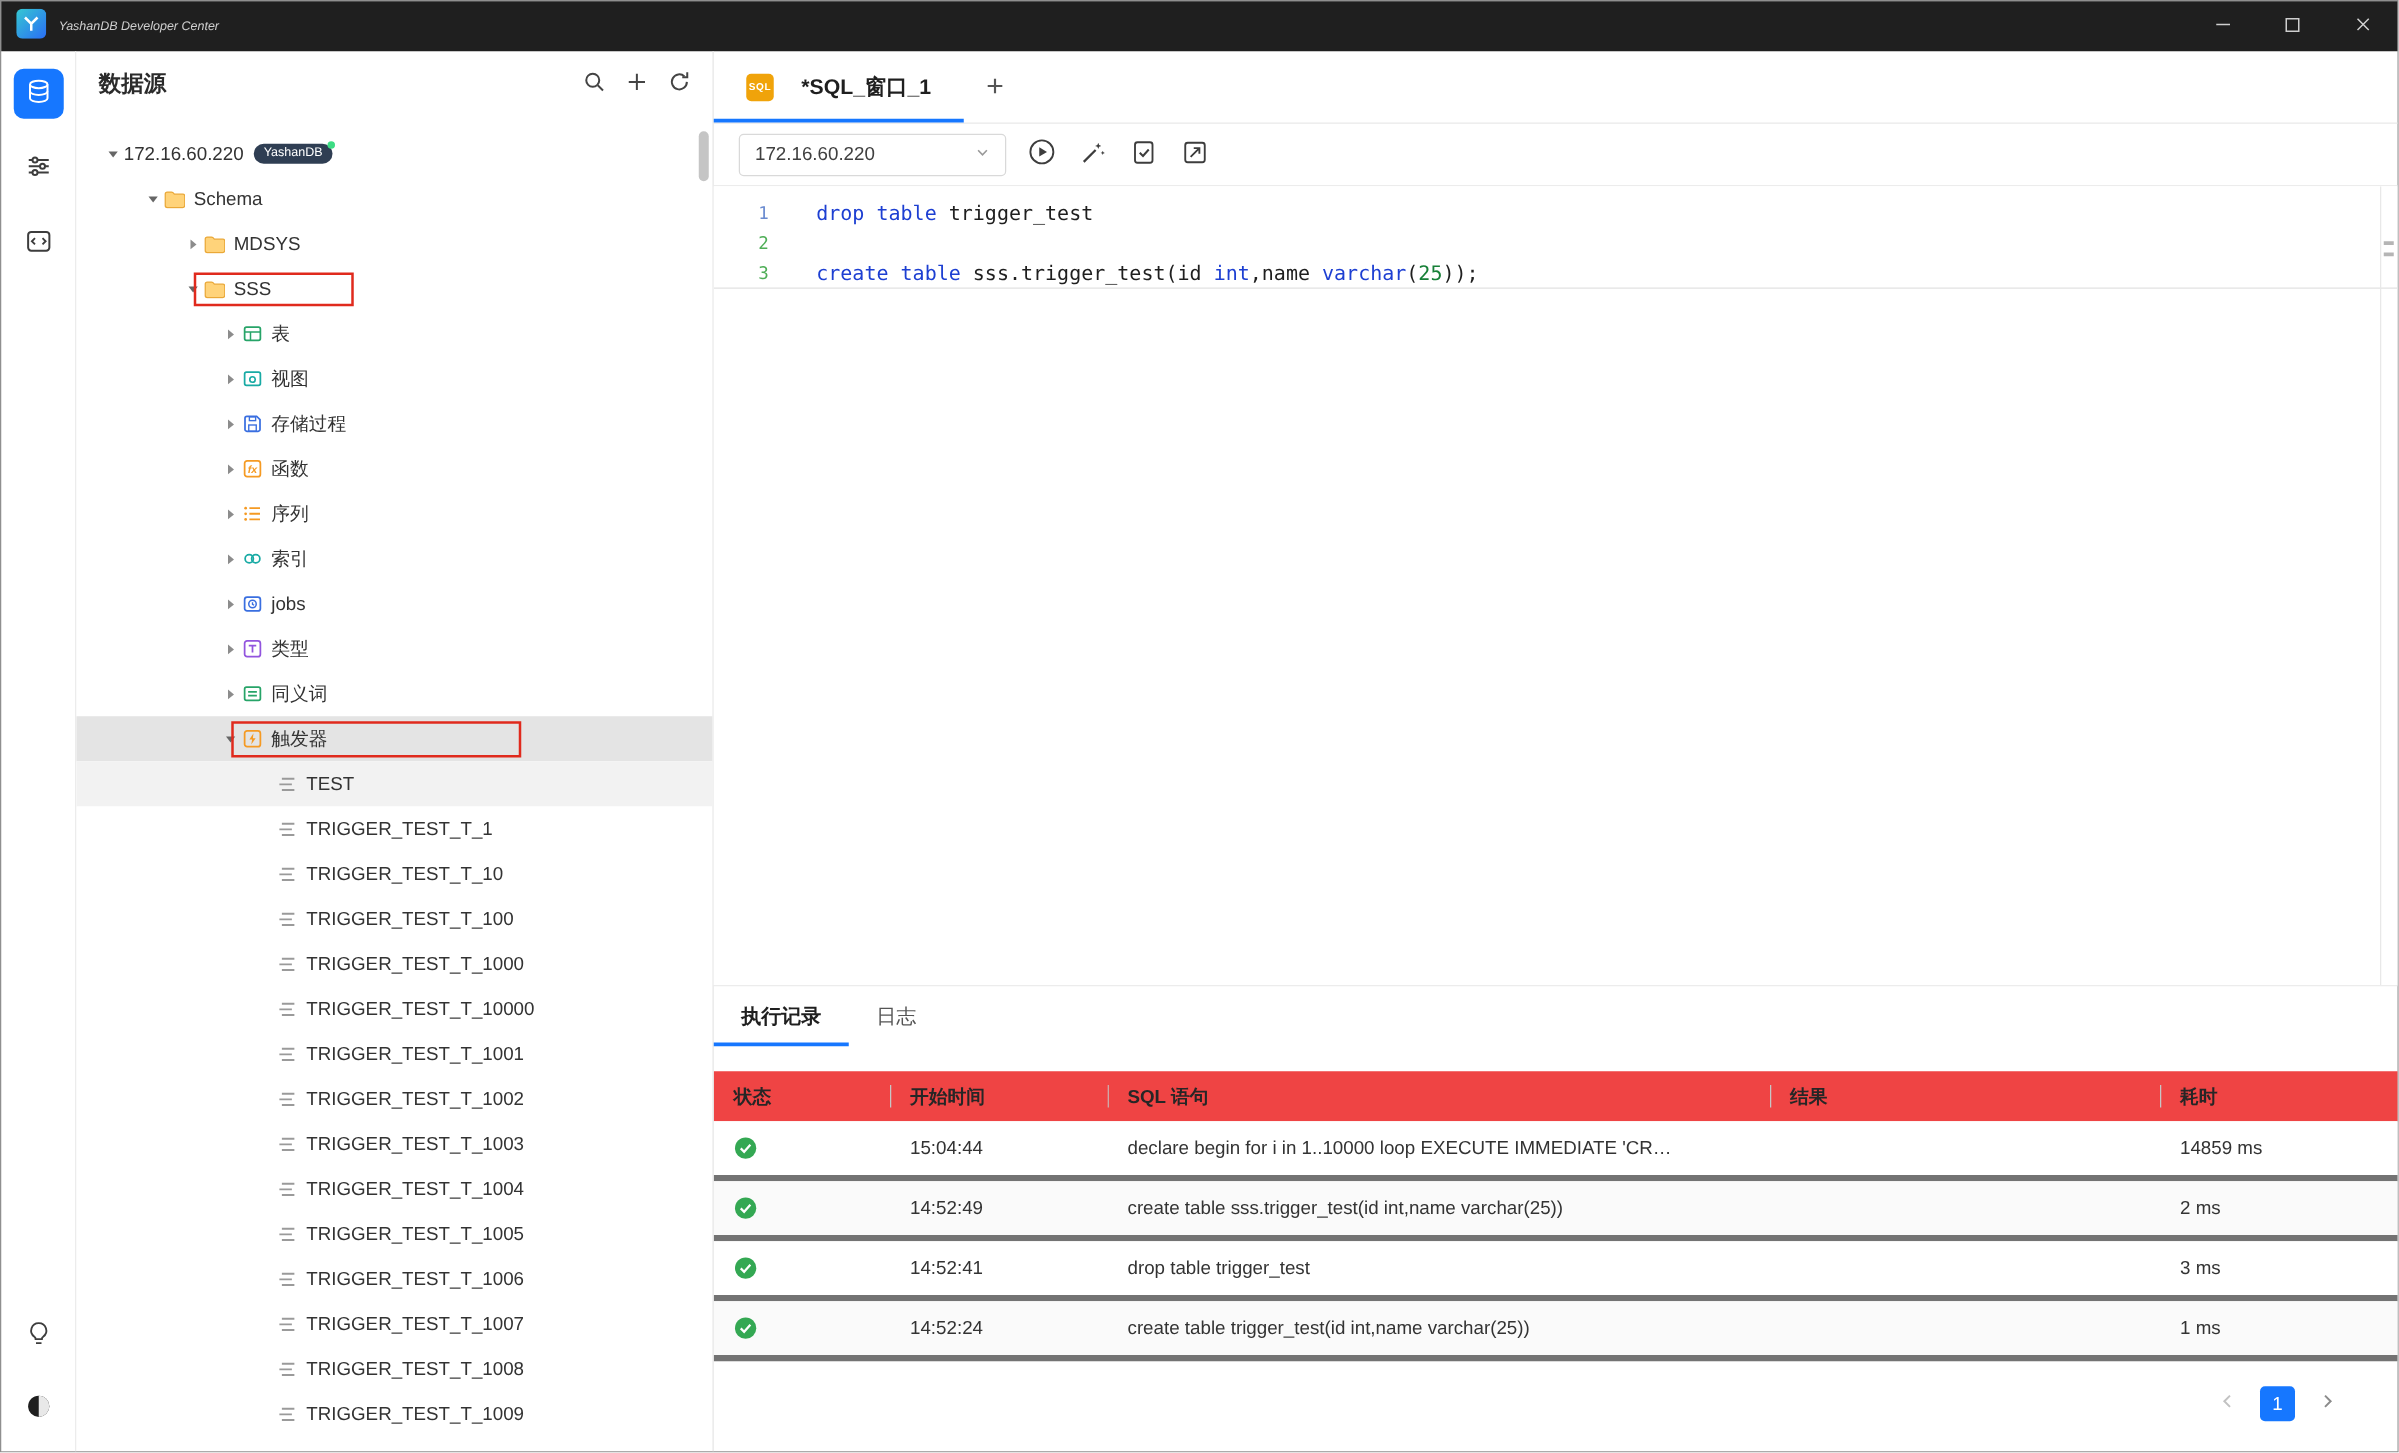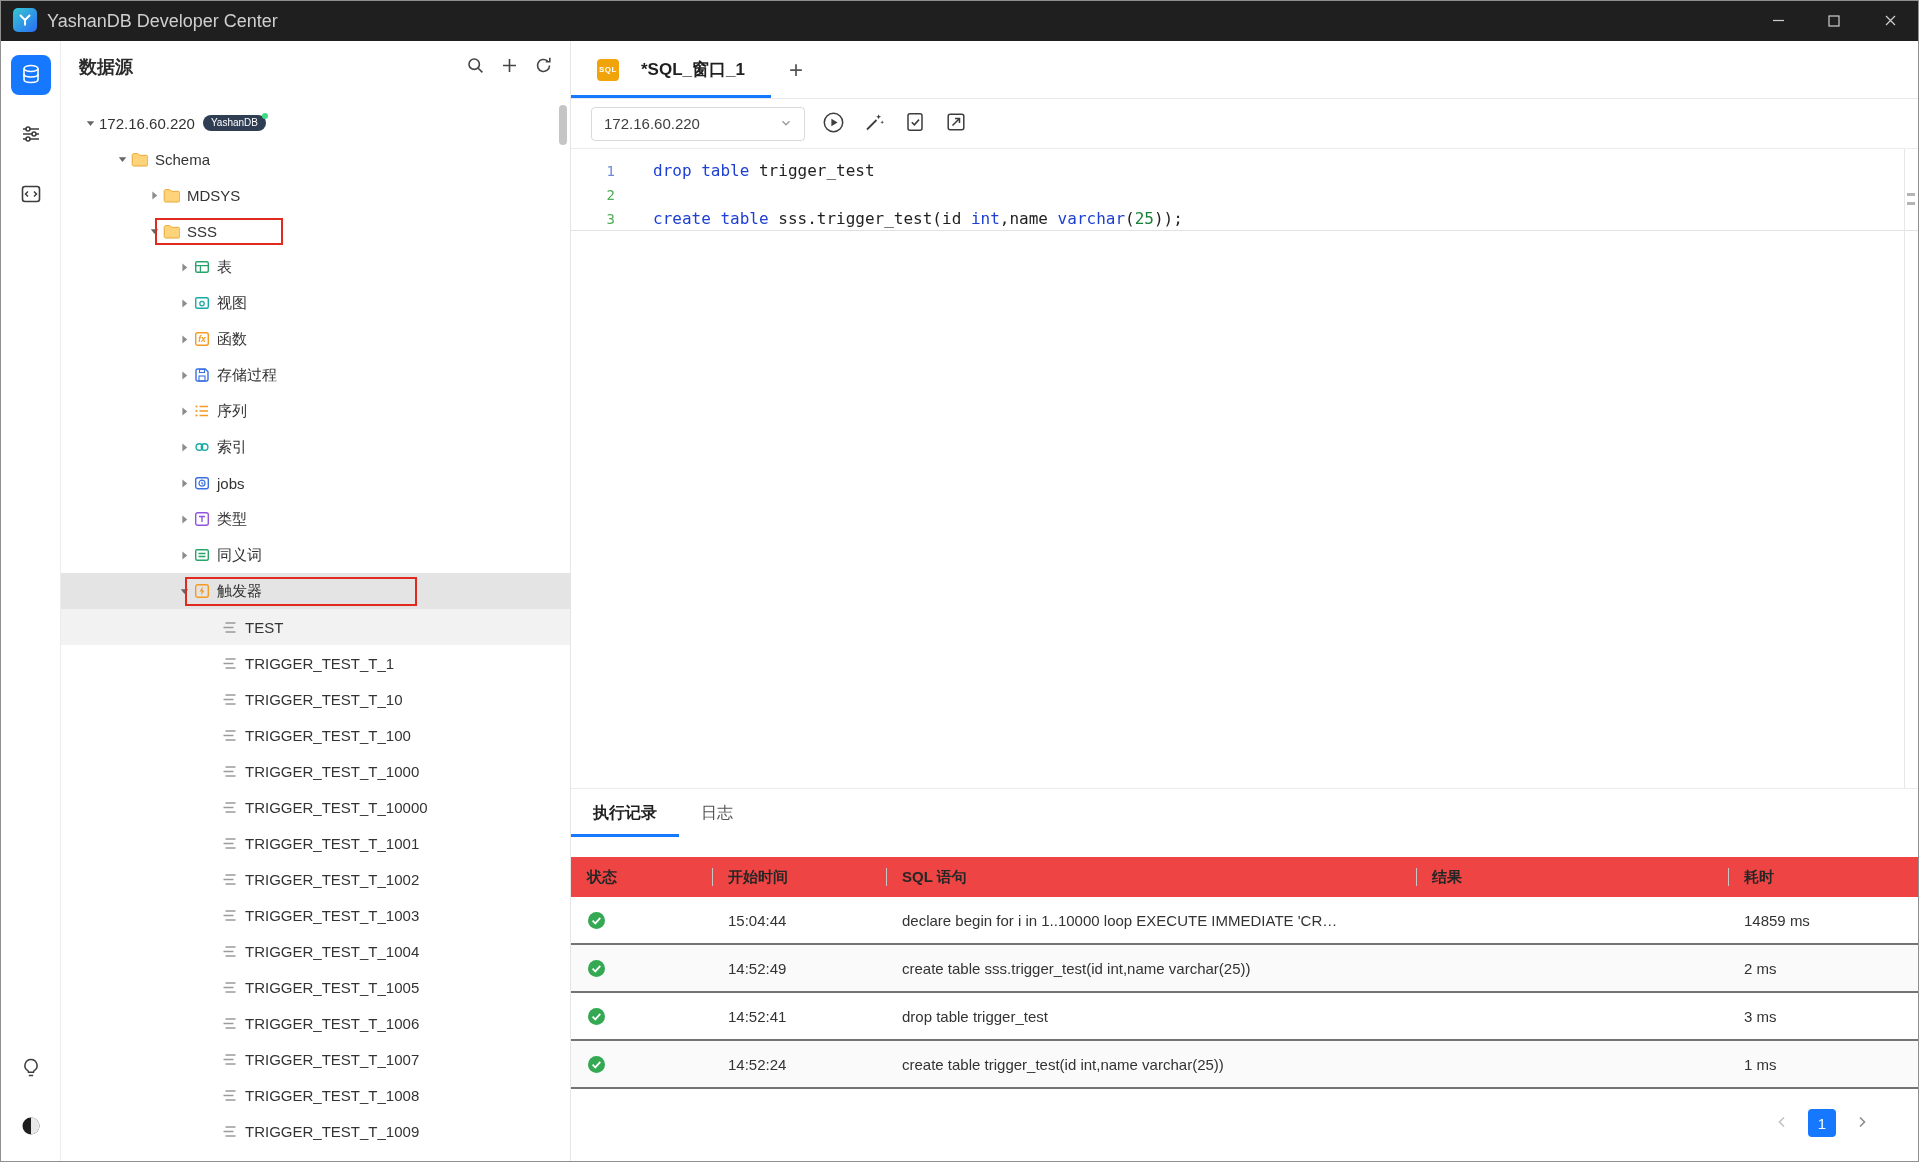--- a/index.html
+++ b/index.html
@@ -3,21 +3,21 @@
 <meta charset="utf-8">
 <style>
   * { margin:0; padding:0; box-sizing:border-box; }
   html,body { width:1919px; height:1162px; }
   body { font-family:"Liberation Sans","DejaVu Sans",sans-serif; font-size:15px; color:#262626; background:#fff; overflow:hidden; }
   .app { width:1919px; height:1162px; display:flex; flex-direction:column; border:1px solid #8f8f8f; background:#fff; }
 
   
   .titlebar { height:40px; background:#1f1f1f; display:flex; align-items:center; justify-content:space-between; padding-left:12px; flex:none; }
   .tb-left { display:flex; align-items:center; gap:10px; }
-  .tb-title { color:#cfcfcf; font-size:18px; }
+  .tb-title { color:#cfcfcf; font-size:10px;font-style:italic; }
   .tb-controls { display:flex; height:40px; }
   .tb-btn { width:56px; height:40px; display:flex; align-items:center; justify-content:center; cursor:pointer; }
 
   .body { flex:1; display:flex; min-height:0; }
 
   
   .rail { width:60px; flex:none; border-right:1px solid #ececec; display:flex; flex-direction:column; align-items:center; padding:14px 0 14px; }
   .rail-top { display:flex; flex-direction:column; gap:20px; align-items:center; flex:1; }
   .rail-bottom { display:flex; flex-direction:column; gap:18px; align-items:center; }
   .rail-item { width:40px; height:40px; border-radius:8px; display:flex; align-items:center; justify-content:center; cursor:pointer; }
@@ -79,21 +79,21 @@
   .trow { display:flex; width:100%; }
   .thead { background:#ef4444; height:40px; }
   .cell { display:flex; align-items:center; padding-left:16px; overflow:hidden; }
   .th-cell { font-weight:600; color:#262626; position:relative; }
   .sep { position:absolute; left:0; top:11px; width:1px; height:18px; background:#c6c6c6; }
   .c-status { width:141px; flex:none; }
   .c-start  { width:174px; flex:none; }
   .c-sql    { width:530px; flex:none; }
   .c-result { width:312px; flex:none; }
   .c-time   { flex:1; }
-  .drow { height:48px; border-bottom:2px solid #737373; color:#333; background:#fff;justify-content:space-between; }
+  .drow { height:48px; border-bottom:5px solid #737373; color:#333; background:#fff;justify-content:space-between; }
   .drow:nth-child(even) { background:#fafafa; }
   .status-ic { display:flex; align-items:center; }
   .pager { display:flex; justify-content:flex-end; align-items:center; gap:14px; padding:20px 44px 0 0; }
   .pg-btn { width:24px; height:24px; display:flex; align-items:center; justify-content:center; cursor:pointer; }
   .page-num { width:28px; height:28px; background:var(--accent); color:#fff; border-radius:4px; display:flex; align-items:center; justify-content:center; font-size:15px; cursor:pointer; }
 </style>
 </head>
 <body>
 
 <div class="app">
@@ -287,42 +287,42 @@
           </div>
           <div class="tree-row" style="padding-left: 114px;">
             <span class="chev">
               <svg width="11" height="11" viewBox="0 0 11 11">
                 <path d="M3.4 1.6l4.8 3.9-4.8 3.9z" fill="#8c8c8c"></path>
               </svg>
             </span>
             <span class="node">
               <span class="tree-icon">
                 <svg width="16" height="16" viewBox="0 0 16 16">
-                  <rect x="1.7" y="1.7" width="12.6" height="12.6" rx="2" fill="none" stroke="#f59a23" stroke-width="1.4"></rect>
-                  <text x="8" y="11" text-anchor="middle" font-size="8.5" font-style="italic" font-weight="bold" fill="#f59a23">fx</text>
-                </svg>
-              </span>
-              <span class="tree-label">函数</span>
-            </span>
-          </div>
-          <div class="tree-row" style="padding-left: 114px;">
-            <span class="chev">
-              <svg width="11" height="11" viewBox="0 0 11 11">
-                <path d="M3.4 1.6l4.8 3.9-4.8 3.9z" fill="#8c8c8c"></path>
-              </svg>
-            </span>
-            <span class="node">
-              <span class="tree-icon">
-                <svg width="16" height="16" viewBox="0 0 16 16">
                   <path d="M2 3.5A1.5 1.5 0 0 1 3.5 2h7.8L14 4.7v7.8a1.5 1.5 0 0 1-1.5 1.5h-9A1.5 1.5 0 0 1 2 12.5z" fill="none" stroke="#3a6fe0" stroke-width="1.4"></path>
                   <rect x="5" y="9" width="6" height="5" fill="none" stroke="#3a6fe0" stroke-width="1.1"></rect>
                   <rect x="5.5" y="2.5" width="5" height="3" fill="none" stroke="#3a6fe0" stroke-width="1.1"></rect>
                 </svg>
               </span>
               <span class="tree-label">存储过程</span>
+            </span>
+          </div>
+          <div class="tree-row" style="padding-left: 114px;">
+            <span class="chev">
+              <svg width="11" height="11" viewBox="0 0 11 11">
+                <path d="M3.4 1.6l4.8 3.9-4.8 3.9z" fill="#8c8c8c"></path>
+              </svg>
+            </span>
+            <span class="node">
+              <span class="tree-icon">
+                <svg width="16" height="16" viewBox="0 0 16 16">
+                  <rect x="1.7" y="1.7" width="12.6" height="12.6" rx="2" fill="none" stroke="#f59a23" stroke-width="1.4"></rect>
+                  <text x="8" y="11" text-anchor="middle" font-size="8.5" font-style="italic" font-weight="bold" fill="#f59a23">fx</text>
+                </svg>
+              </span>
+              <span class="tree-label">函数</span>
             </span>
           </div>
           <div class="tree-row" style="padding-left: 114px;">
             <span class="chev">
               <svg width="11" height="11" viewBox="0 0 11 11">
                 <path d="M3.4 1.6l4.8 3.9-4.8 3.9z" fill="#8c8c8c"></path>
               </svg>
             </span>
             <span class="node">
               <span class="tree-icon">

